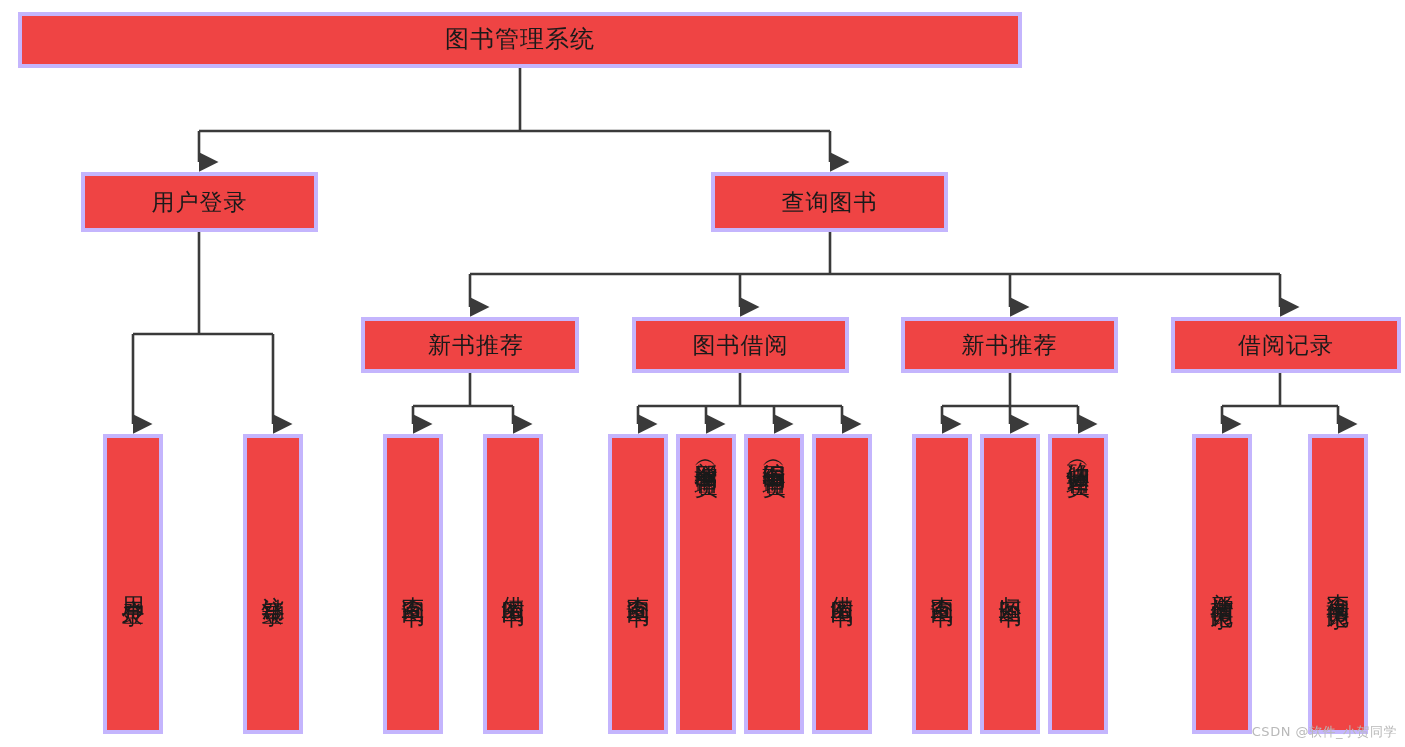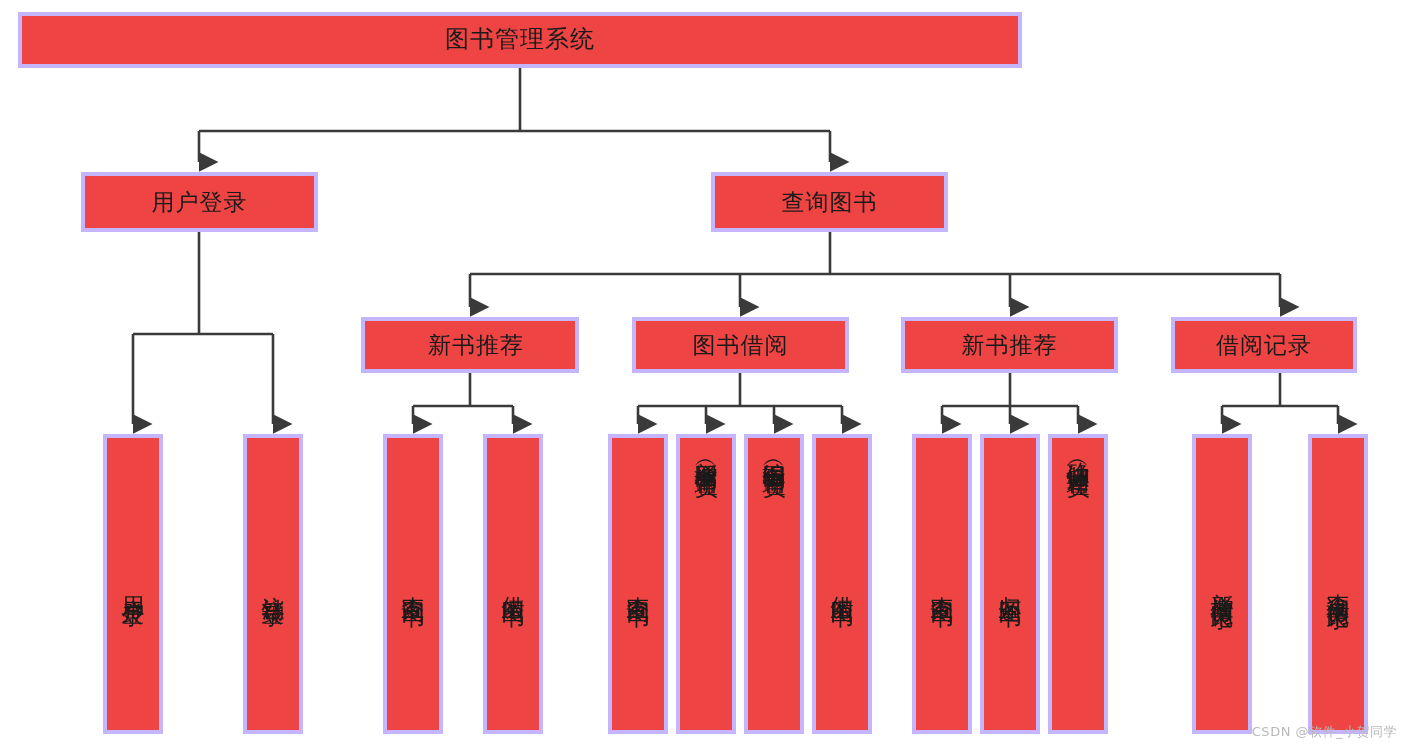--- a/index.html
+++ b/index.html
@@ -160,21 +160,21 @@
   </div>
 
   <div class="node horiz" style="left:632px; top:317px; width:217px; height:56px;">
     <span class="label">图书借阅</span>
   </div>
 
   <div class="node horiz" style="left:901px; top:317px; width:217px; height:56px;">
     <span class="label">新书推荐</span>
   </div>
 
-  <div class="node horiz" style="left:1171px; top:317px; width:186px; height:56px;">
+  <div class="node horiz" style="left:1171px; top:317px; width:230px; height:56px;">
     <span class="label">借阅记录</span>
   </div>
 
   <div class="node vert mid" style="left:103px; top:434px; width:60px; height:300px;">
     <span class="label">用户登录</span>
   </div>
 
   <div class="node vert mid" style="left:243px; top:434px; width:60px; height:300px;">
     <span class="label">注销登录</span>
   </div>

